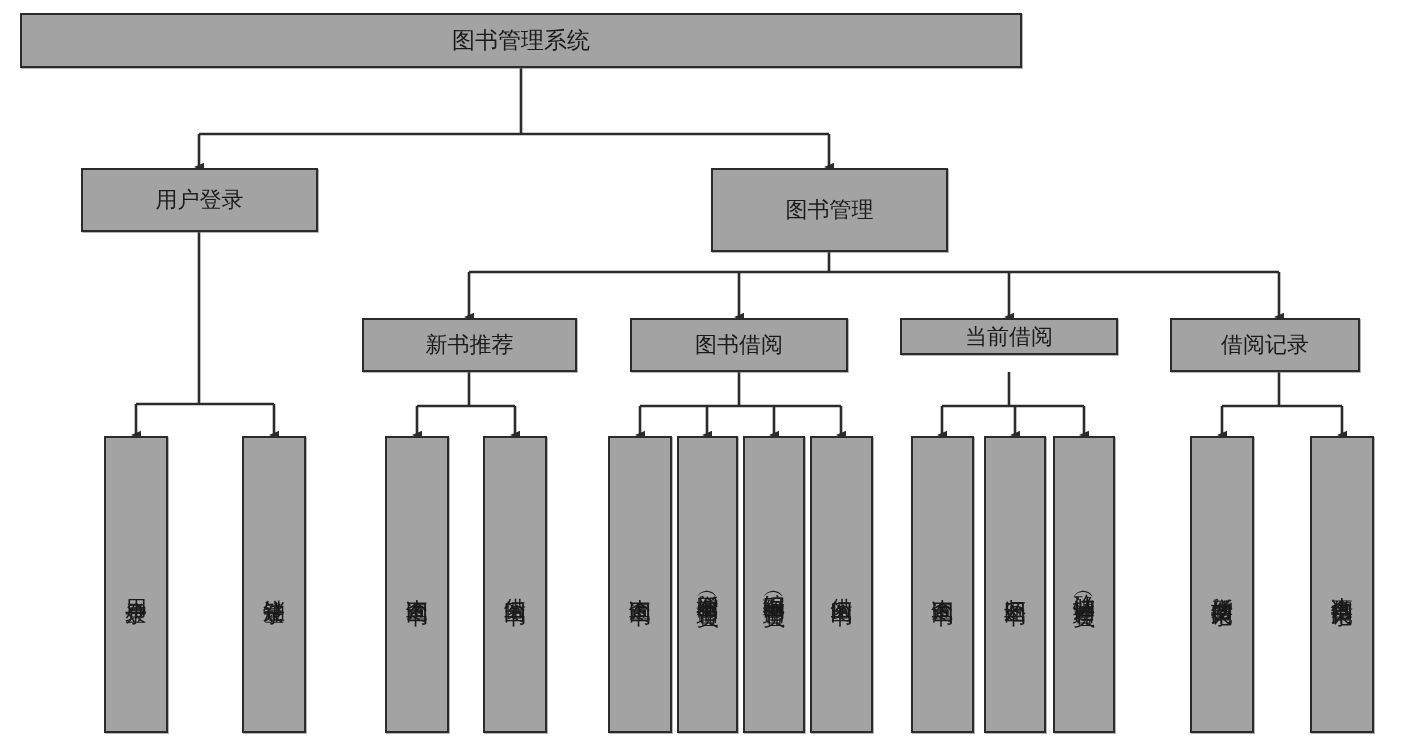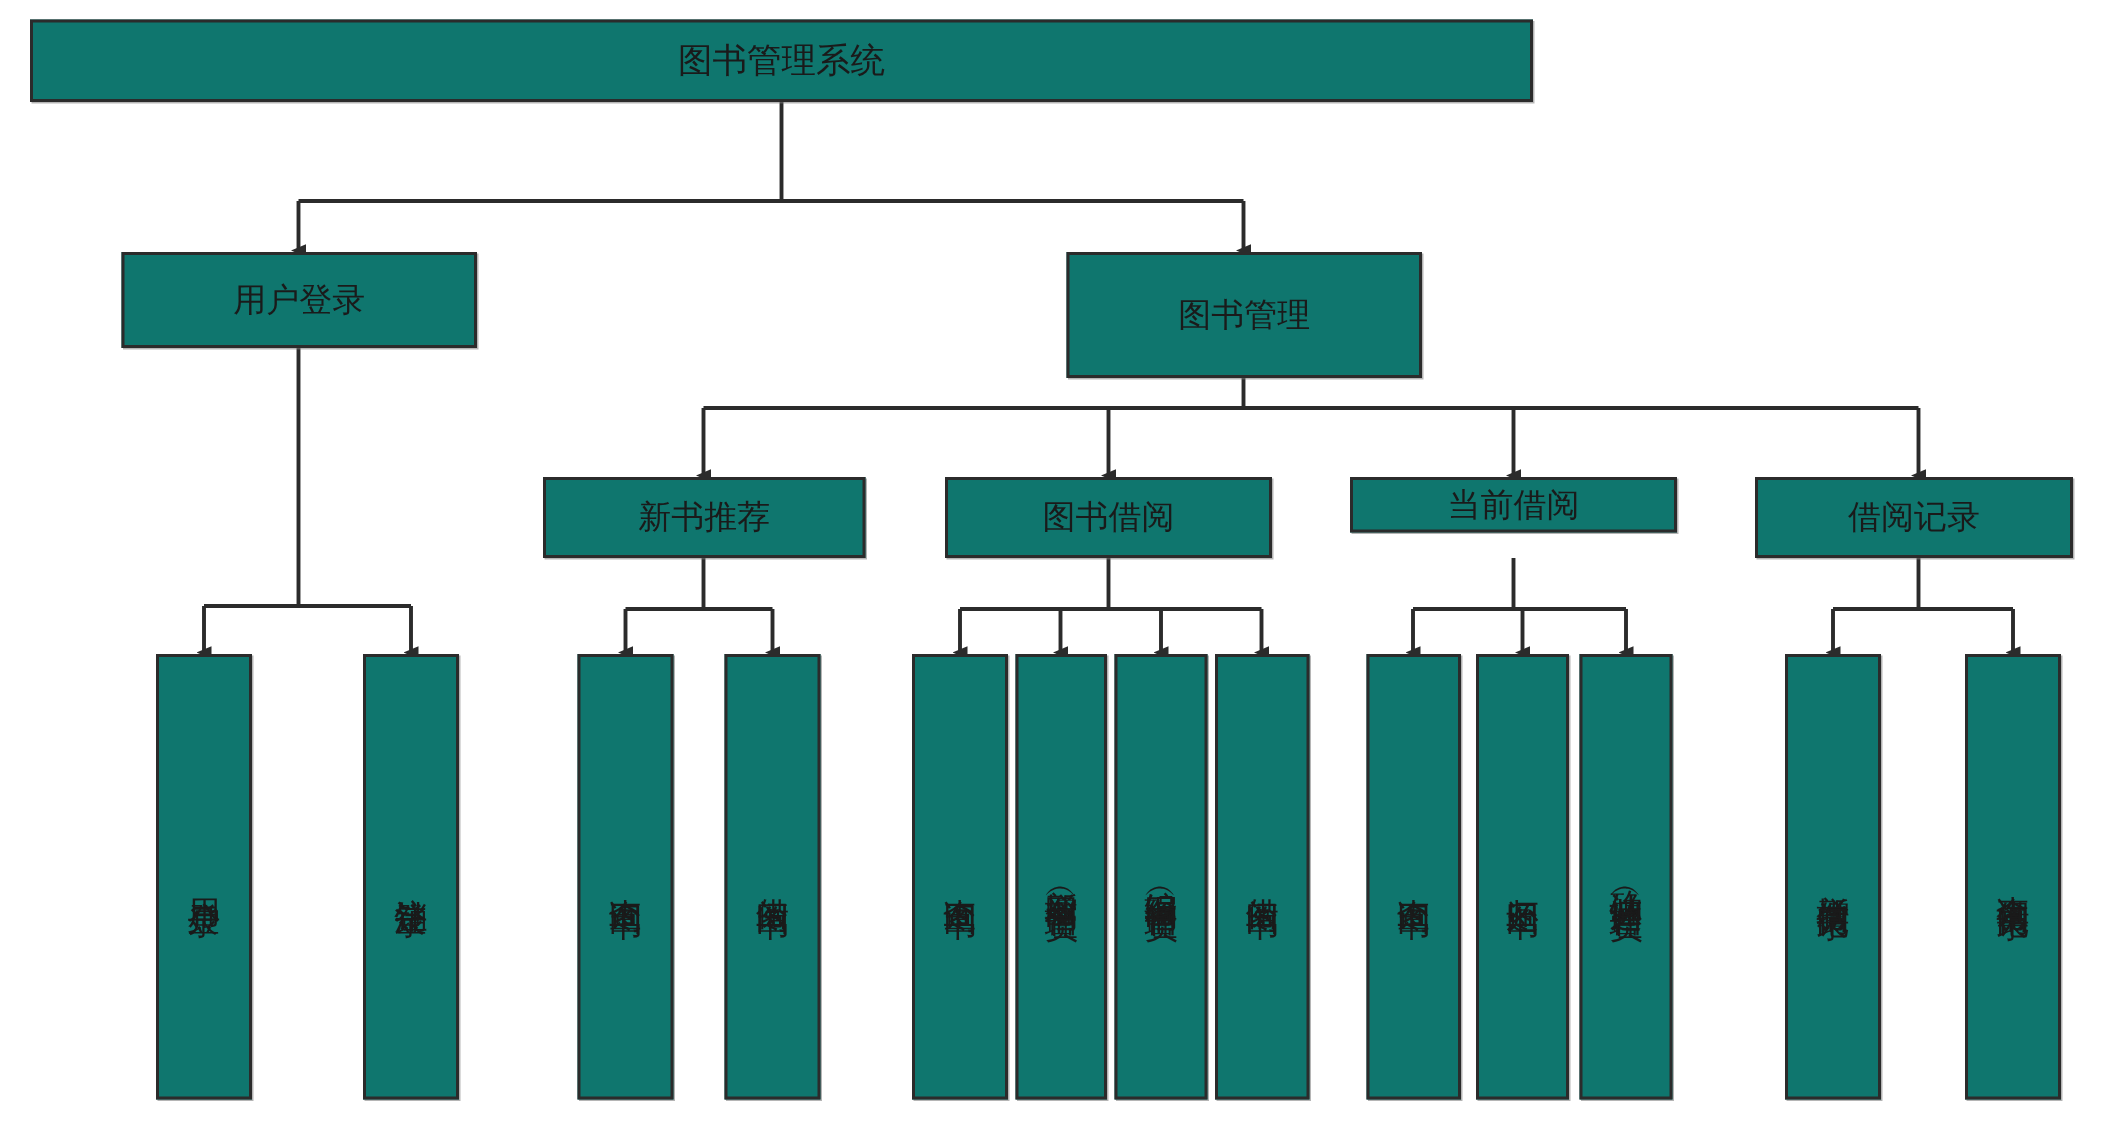--- a/index.html
+++ b/index.html
@@ -21,21 +21,21 @@
     position: absolute;
     left: 0;
     top: 0;
     width: 1405px;
     height: 747px;
     pointer-events: none;
   }
   .node {
     position: absolute;
     box-sizing: border-box;
-    background: #0f766e;
+    background: #a3a3a3;
     border: 2px solid #2b2b2b;
     box-shadow: 1px 1px 0 0 rgba(120,120,120,0.55);
     display: flex;
     align-items: center;
     justify-content: center;
     color: #1a1a1a;
   }
   .node-label {
     display: block;
     text-align: center;
@@ -127,21 +127,21 @@
       </div>
       <div class="node level-3" style="left: 362px; top: 318px; width: 215px; height: 54px;">
         <span class="node-label">新书推荐</span>
       </div>
       <div class="node level-3" style="left: 630px; top: 318px; width: 218px; height: 54px; justify-content: center;">
         <span class="node-label">图书借阅</span>
       </div>
       <div class="node level-3" style="left: 900px; top: 318px; width: 218px; height: 37px;">
         <span class="node-label">当前借阅</span>
       </div>
-      <div class="node level-3" style="left: 1170px; top: 318px; width: 212px; height: 54px;">
+      <div class="node level-3" style="left: 1170px; top: 318px; width: 190px; height: 54px;">
         <span class="node-label">借阅记录</span>
       </div>
       <div class="node level-4 leaf" style="left: 104px; top: 436px; width: 64px; height: 297px;">
         <span class="node-label">用户登录</span>
       </div>
       <div class="node level-4 leaf" style="left: 242px; top: 436px; width: 64px; height: 297px;">
         <span class="node-label">注销登录</span>
       </div>
       <div class="node level-4 leaf" style="left: 385px; top: 436px; width: 64px; height: 297px;">
         <span class="node-label">查询图书</span>

